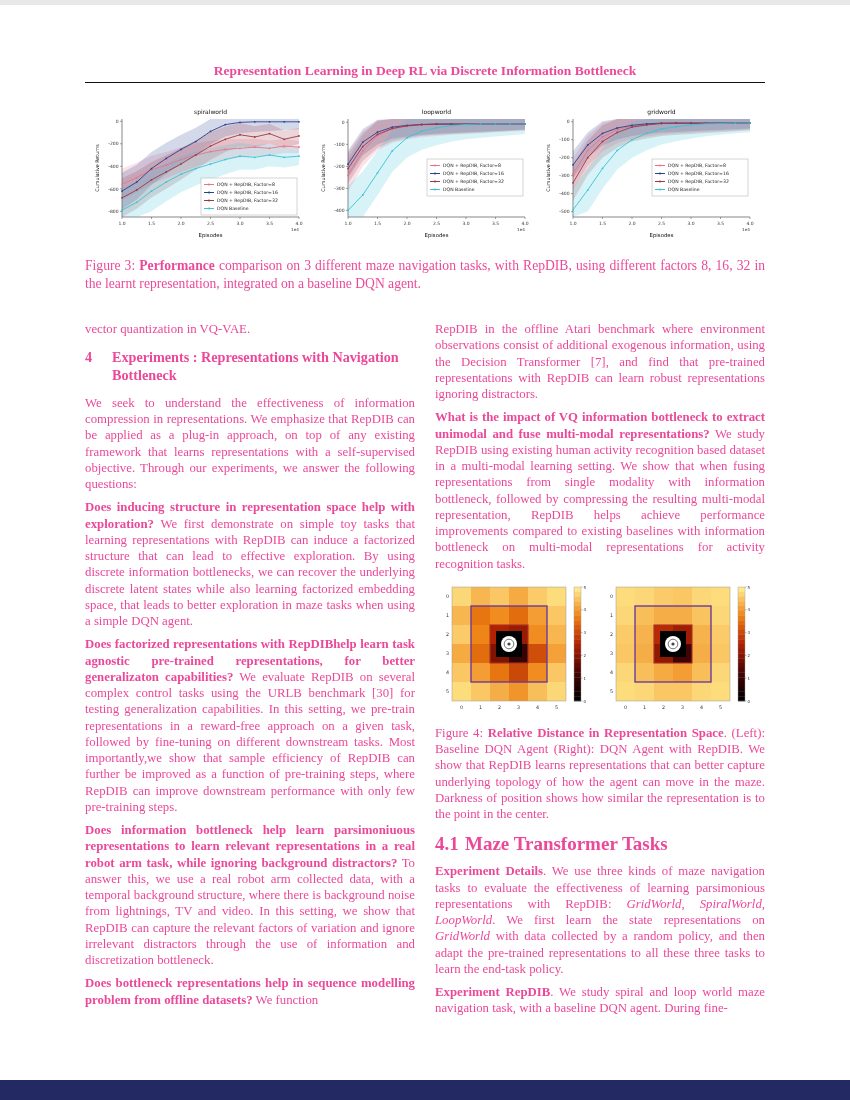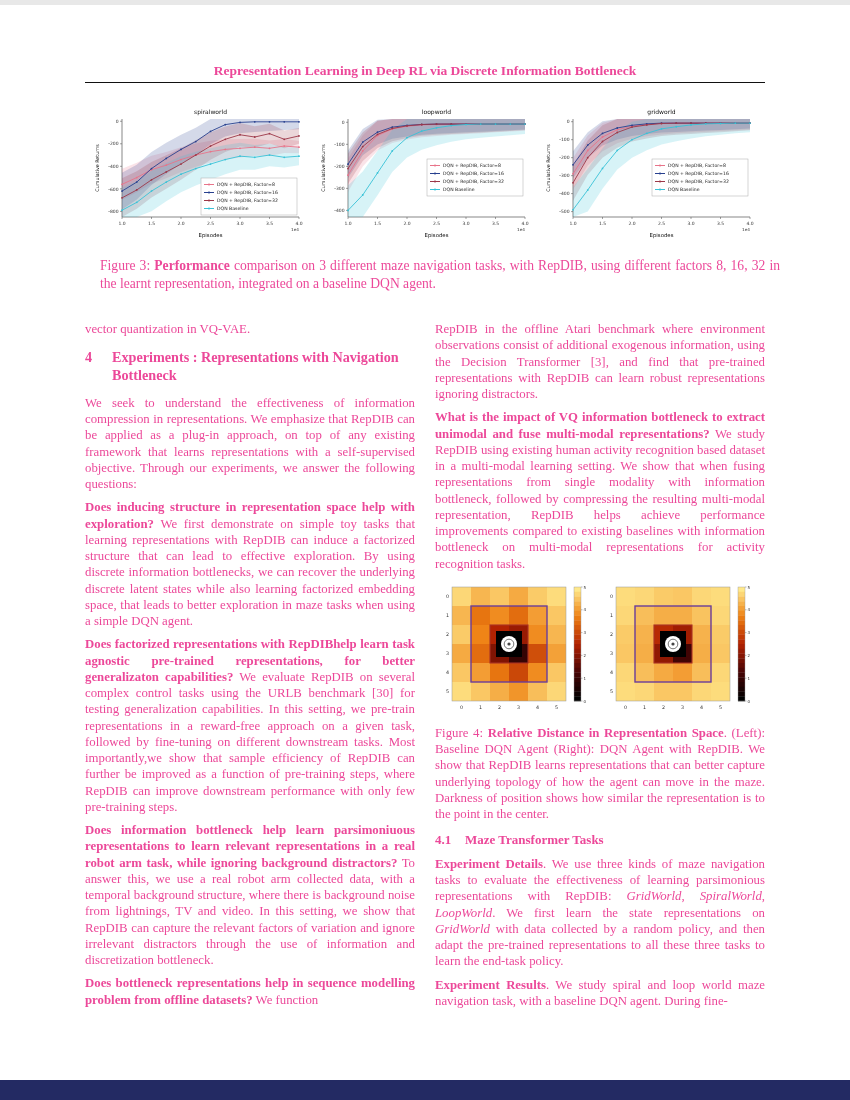--- a/index.html
+++ b/index.html
@@ -15,36 +15,36 @@
   .header-rule {
     position:absolute; top:77px; left:85px; width:680px;
     border-bottom:1.1px solid #111;
   }
   .fig3 {
     position:absolute; top:100px; left:92px; width:666px;
     display:flex; justify-content:space-between;
   }
   .panel { width:215px; height:140px; }
   .fig3-caption {
-    position:absolute; top:252px; left:100px; width:680px;
+    position:absolute; top:252px; left:85px; width:680px;
     font-size:13.6px; line-height:1.33; text-align:justify;
   }
   .columns {
     position:absolute; top:316px; left:85px; width:680px;
     display:flex; gap:20px;
   }
   .col { width:330px; font-size:12.8px; line-height:1.27; text-align:justify; }
   .col p { margin:0 0 7px 0; }
   .sec-head {
     position:relative; padding-left:27px; font-weight:bold; font-size:14.2px;
     line-height:1.25; margin:12px 0 10px 0; text-align:left;
   }
   .sec-num { position:absolute; left:0; top:0; }
   .subsec-head {
-    position:relative; padding-left:30px; font-weight:bold; font-size:13px;
+    position:relative; padding-left:30px; font-weight:bold; font-size:19px;
     margin:10px 0 7px 0; text-align:left;
   }
   .subsec-num { position:absolute; left:0; top:0; }
   .fig4-row { display:flex; justify-content:center; gap:4px; margin:6px 0 6px 0; }
   .heatpanel { width:160px; height:140px; }
   .fig4-caption { margin:2px 0 9px 0; }
   .footer-bar {
     position:absolute; left:0; bottom:0; width:850px; height:25px;
     background:#232a63;
   }
@@ -386,21 +386,21 @@
         <span>Experiments : Representations with Navigation Bottleneck</span>
       </div>
       <p><span>We seek to understand the effectiveness of information compression in representations.  We emphasize that RepDIB can be applied as a plug-in approach, on top of any existing framework that learns representations with a self-supervised objective.  Through our experiments, we answer the following questions:</span></p>
       <p><span style="font-weight: bold;">Does inducing structure in representation space help with exploration?</span><span>  We first demonstrate on simple toy tasks that learning representations with RepDIB can induce a factorized structure that can lead to effective exploration. By using discrete information bottlenecks, we can recover the underlying discrete latent states while also learning factorized embedding space, that leads to better exploration in maze tasks when using a simple DQN agent.</span></p>
       <p><span style="font-weight: bold;">Does factorized representations with RepDIBhelp learn task agnostic pre-trained representations, for better generalizaton capabilities?</span><span>  We evaluate RepDIB on several complex control tasks using the URLB benchmark [30] for testing generalization capabilities. In this setting, we pre-train representations in a reward-free approach on a given task, followed by fine-tuning on different downstream tasks.  Most importantly,we show that sample efficiency of RepDIB can further be improved as a function of pre-training steps, where RepDIB can improve downstream performance with only few pre-training steps.</span></p>
       <p><span style="font-weight: bold;">Does information bottleneck help learn parsimoniuous representations to learn relevant representations in a real robot arm task, while ignoring background distractors?</span><span>  To answer this, we use a real robot arm collected data, with a temporal background structure, where there is background noise from lightnings, TV and video. In this setting, we show that RepDIB can capture the relevant factors of variation and ignore irrelevant distractors through the use of information and discretization bottleneck.</span></p>
       <p><span style="font-weight: bold;">Does bottleneck representations help in sequence modelling problem from offline datasets?</span><span>  We function</span></p>
     </div>
 
     <div class="col">
-      <p><span>RepDIB in the offline Atari benchmark where environment observations consist of additional exogenous information, using the Decision Transformer [3], and find that pre-trained representations with RepDIB can learn robust representations ignoring distractors.</span></p>
+      <p><span>RepDIB in the offline Atari benchmark where environment observations consist of additional exogenous information, using the Decision Transformer [7], and find that pre-trained representations with RepDIB can learn robust representations ignoring distractors.</span></p>
       <p><span style="font-weight: bold;">What is the impact of VQ information bottleneck to extract unimodal and fuse multi-modal representations?</span><span>  We study RepDIB using existing human activity recognition based dataset in a multi-modal learning setting.  We show that when fusing representations from single modality with information bottleneck, followed by compressing the resulting multi-modal representation, RepDIB helps achieve performance improvements compared to existing baselines with information bottleneck on multi-modal representations for activity recognition tasks.</span></p>
 
       <div class="fig4-row">
         <svg class="heatpanel" viewBox="0 0 160 140">
             <rect x="14" y="8" width="19" height="19" fill="rgb(252,215,119)"></rect>
             <rect x="33" y="8" width="19" height="19" fill="rgb(247,182,80)"></rect>
             <rect x="52" y="8" width="19" height="19" fill="rgb(250,199,100)"></rect>
             <rect x="71" y="8" width="19" height="19" fill="rgb(245,170,66)"></rect>
             <rect x="90" y="8" width="19" height="19" fill="rgb(250,203,104)"></rect>
             <rect x="109" y="8" width="19" height="19" fill="rgb(253,220,124)"></rect>
@@ -588,20 +588,20 @@
       </div>
 
       <p class="fig4-caption"><span>Figure 4: </span><span style="font-weight: bold;">Relative Distance in Representation Space</span><span>.  (Left):  Baseline DQN Agent (Right):  DQN Agent with RepDIB.  We show that RepDIB learns representations that can better capture underlying topology of how the agent can move in the maze.  Darkness of position shows how similar the representation is to the point in the center.</span></p>
 
       <div class="subsec-head">
         <span class="subsec-num">4.1</span>
         <span>Maze Transformer Tasks</span>
       </div>
 
       <p><span style="font-weight: bold;">Experiment Details</span><span>. We use three kinds of maze navigation tasks to evaluate the effectiveness of learning parsimonious representations with RepDIB: </span><span style="font-style: italic;">GridWorld</span><span>, </span><span style="font-style: italic;">SpiralWorld</span><span>, </span><span style="font-style: italic;">LoopWorld</span><span>.  We first learn the state representations on </span><span style="font-style: italic;">GridWorld</span><span> with data collected by a random policy, and then adapt the pre-trained representations to all these three tasks to learn the end-task policy.</span></p>
-      <p><span style="font-weight: bold;">Experiment Results</span><span>. We study spiral and loop world maze navigation task, with a baseline DQN agent. During fine-</span></p>
+      <p><span style="font-weight: bold;">Experiment RepDIB</span><span>. We study spiral and loop world maze navigation task, with a baseline DQN agent. During fine-</span></p>
     </div>
 
   </div>
 
   <div class="footer-bar"></div>
 
 </div>
 
 </body></html>

